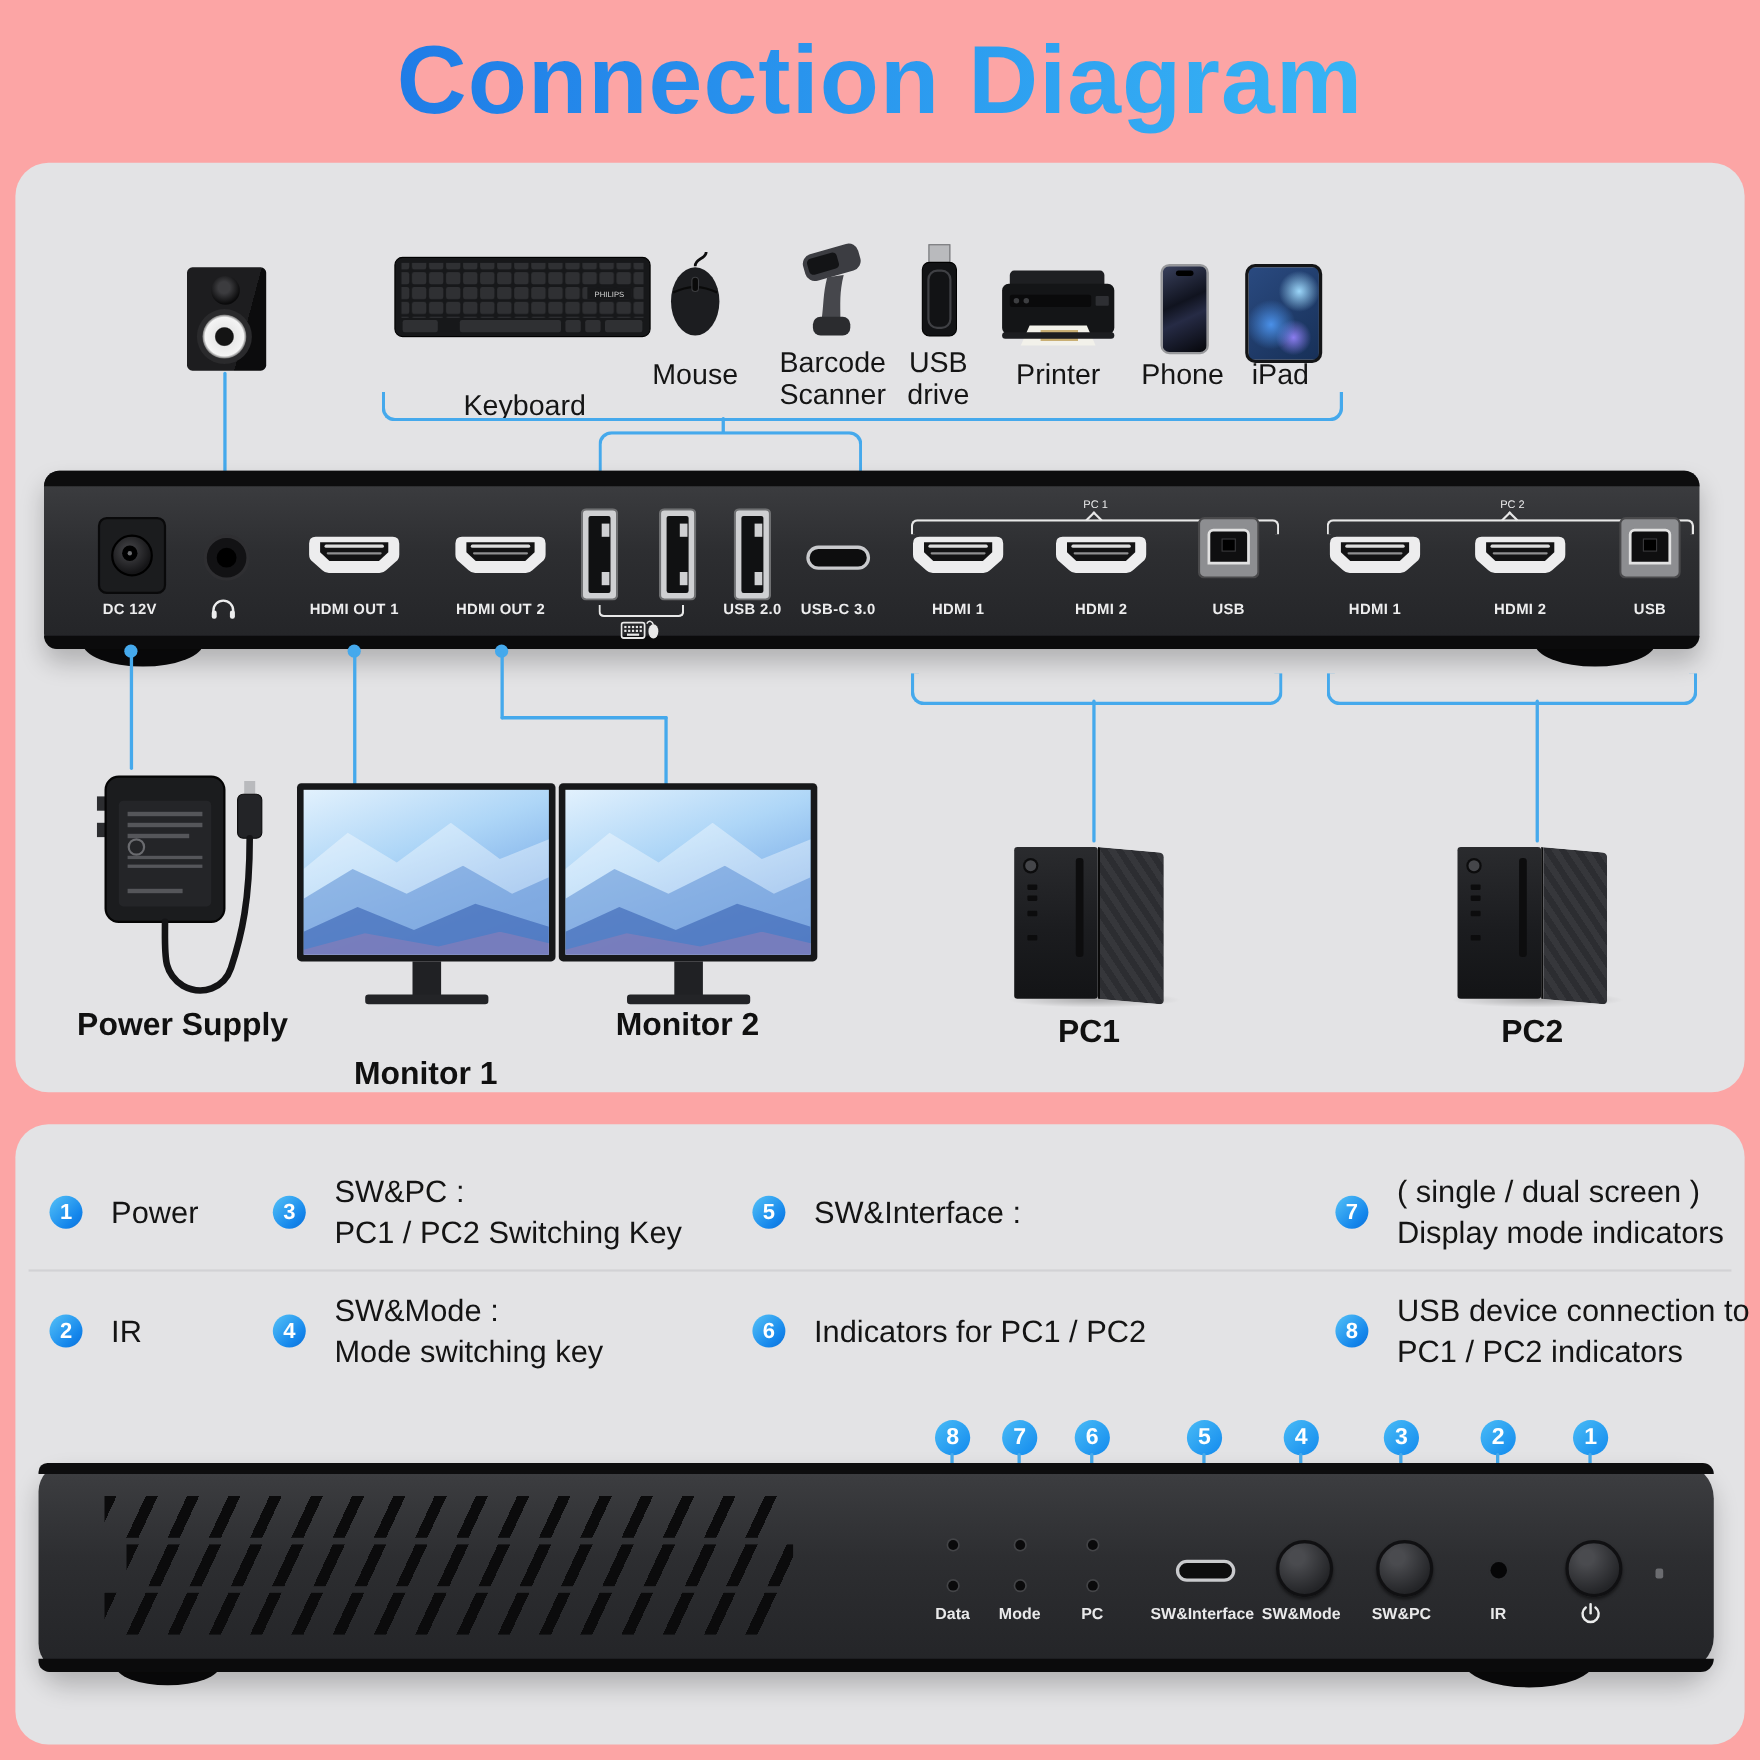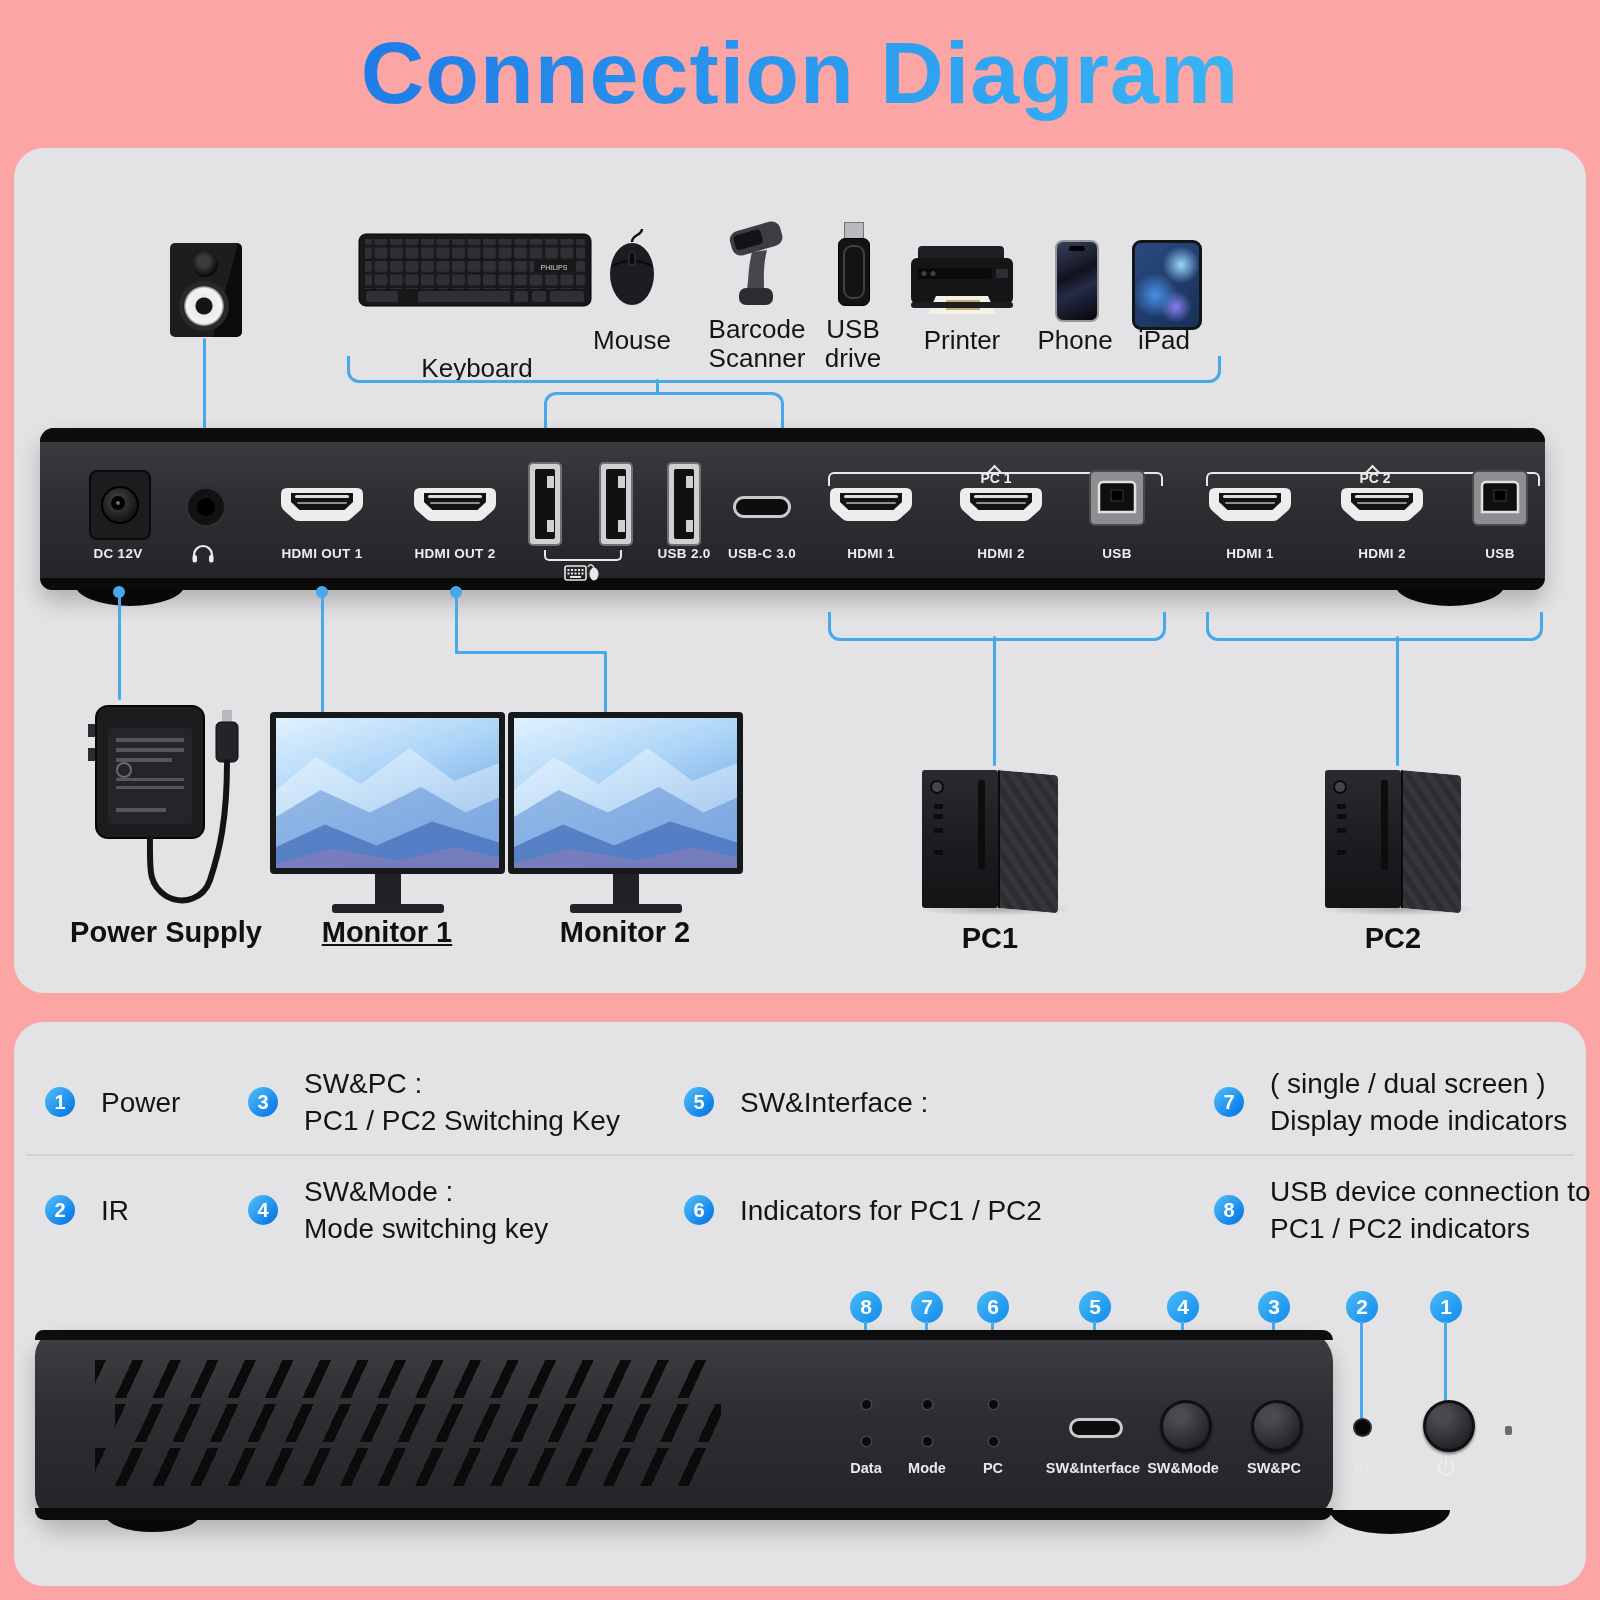--- a/index.html
+++ b/index.html
@@ -69,26 +69,26 @@
   .usbdrive .conn{position:absolute;left:14px;top:0;width:18px;height:16px;background:#b9babd;border:1px solid #737477;}
   .usbdrive .body{position:absolute;left:8px;top:16px;width:30px;height:66px;border-radius:7px;background:#121315;border:1px solid #000;}
   .usbdrive .oval{position:absolute;left:13px;top:23px;width:18px;height:50px;border-radius:9px;border:2px solid #3f4044;}
 
   
   .devbar{background:linear-gradient(180deg,#3e3f42 0%,#2d2e31 45%,#232427 100%);
     box-shadow:0 12px 22px rgba(0,0,0,.22);}
   .devtop{position:absolute;left:0;top:0;width:100%;height:14px;background:#0d0d0e;border-radius:14px 14px 0 0;}
   .devbot{position:absolute;left:0;bottom:0;width:100%;height:12px;background:#0b0b0c;border-radius:0 0 14px 14px;}
   #rear-device{left:40px;top:428px;width:1505px;height:162px;border-radius:14px;}
-  #front-device{left:35px;top:1330px;width:1298px;height:190px;border-radius:26px 32px 32px 26px;}
+  #front-device{left:35px;top:1330px;width:1523px;height:190px;border-radius:26px 32px 32px 26px;}
   .foot{position:absolute;background:#0a0a0b;border-radius:0 0 50% 50%/0 0 100% 100%;}
 
   .rear-label{position:absolute;top:118px;width:120px;margin-left:-60px;text-align:center;
     font-size:13.5px;font-weight:bold;color:#ededee;letter-spacing:.3px;}
-  .group-title{position:absolute;top:26px;width:90px;margin-left:-45px;text-align:center;font-size:14px;font-weight:bold;color:#ededee;margin-top:16px;}
+  .group-title{position:absolute;top:26px;width:90px;margin-left:-45px;text-align:center;font-size:10px;font-weight:normal;color:#ededee;}
   .wbracket{position:absolute;height:12px;border:2px solid #e8e8e8;border-bottom:none;border-radius:6px 6px 0 0;}
   .wnotch{position:absolute;width:9px;height:9px;border-left:2px solid #e8e8e8;border-top:2px solid #e8e8e8;transform:rotate(45deg);background:transparent;}
   .kbbracket{position:absolute;height:9px;border:2px solid #e8e8e8;border-top:none;border-radius:0 0 5px 5px;}
 
   .usbc{background:#0d0d0e;border:3px solid #c9cacd;border-radius:12px;}
   .dcjack{width:58px;height:66px;background:#1b1c1e;border:2px solid #09090a;border-radius:8px;}
   .dcring{position:absolute;left:10px;top:14px;width:34px;height:34px;border-radius:50%;background:radial-gradient(circle at 42% 38%,#39393c 20%,#151517 70%);border:2px solid #000;}
   .dchole{position:absolute;left:20px;top:24px;width:14px;height:14px;border-radius:50%;background:#000;}
   .dcpin{position:absolute;left:25px;top:29px;width:4px;height:4px;border-radius:50%;background:#6d6e71;}
   .jack{width:36px;height:36px;border-radius:50%;background:#121214;border:3px solid #2f2f32;}
@@ -381,21 +381,21 @@
     <div class="mon-frame"></div>
     <div class="mon-screen">
       <div class="ridge r1"></div>
         <div class="ridge r2"></div>
         <div class="ridge rp"></div>
         <div class="ridge r3"></div>
     </div>
     <div class="mon-stand"></div>
     <div class="mon-base"></div>
   </div>
-  <div class="abs dlabel" style="left:287px;top:916px;width:200px;text-decoration:underline;">Monitor 1</div>
+  <div class="abs dlabel" style="left:287px;top:960px;width:200px;">Monitor 1</div>
 
   <div class="abs monitor" style="left:508px;top:712px;">
     <div class="mon-frame"></div>
     <div class="mon-screen">
       <div class="ridge r1"></div>
         <div class="ridge r2"></div>
         <div class="ridge rp"></div>
         <div class="ridge r3"></div>
     </div>
     <div class="mon-stand"></div>

